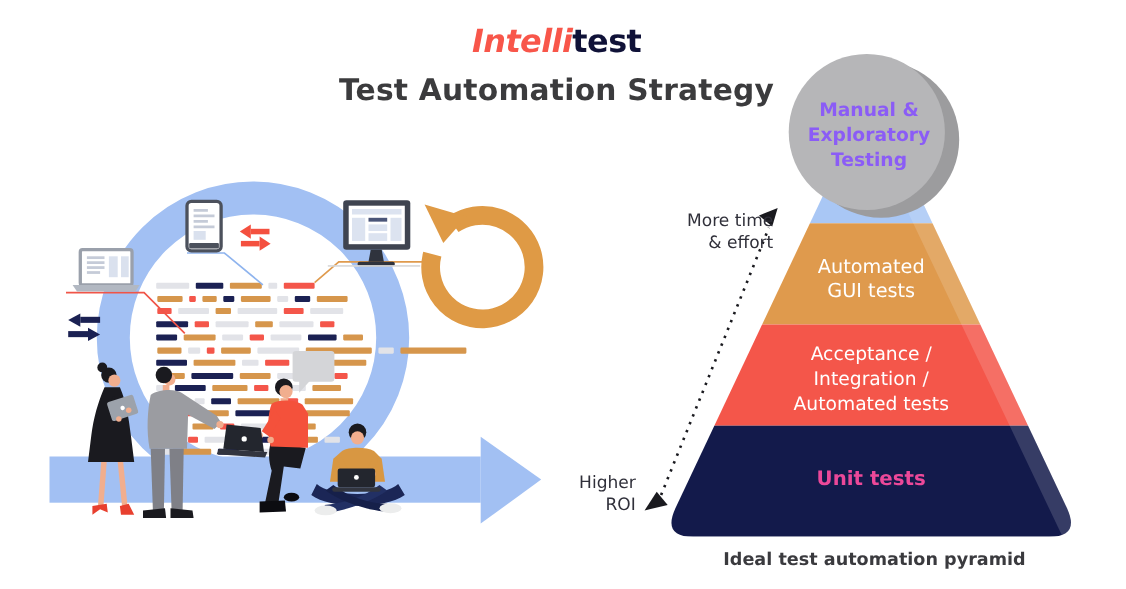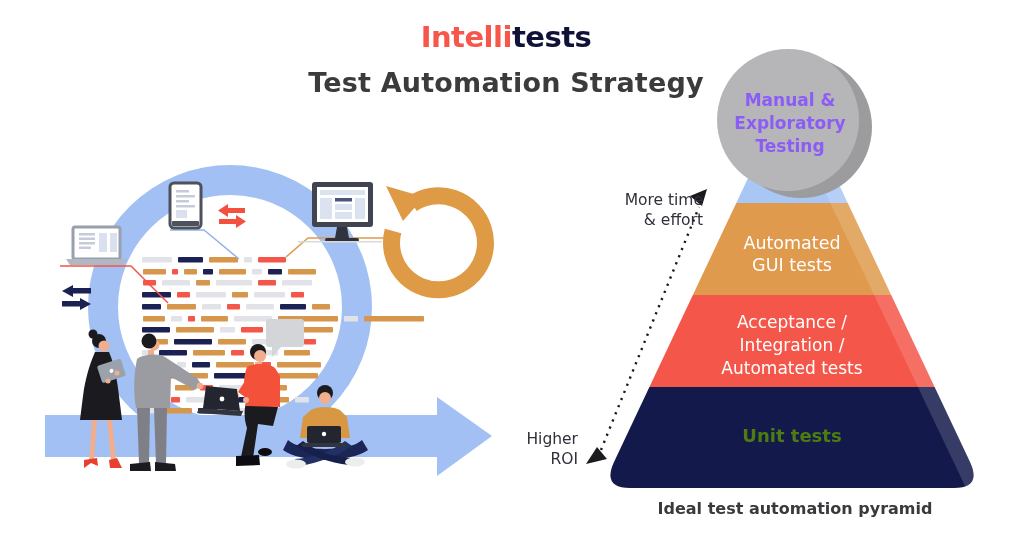--- a/index.html
+++ b/index.html
@@ -2,30 +2,30 @@
 <html><head>
 <meta charset="utf-8">
 <style>
   html,body{margin:0;padding:0;background:#fff;}
   .canvas{position:relative;width:1024px;height:535px;background:#fff;overflow:hidden;
           font-family:"DejaVu Sans",sans-serif;}
   .abs{position:absolute;}
   svg{position:absolute;left:0;top:0;}
   .header{left:-6px;top:0;width:1024px;text-align:center;}
   .logo{margin-top:21px;font-size:29px;font-weight:800;letter-spacing:-0.5px;line-height:32px;}
-  .logo .p1{color:#f8564a;}
+  .logo .p1{color:#f8564a;font-style:italic;}
   .logo .p2{color:#101238;}
   .title{margin-top:14px;font-size:27px;font-weight:700;color:#3b3b3d;letter-spacing:0.2px;}
   .circle-label{left:715px;top:89px;width:150px;text-align:center;color:#8b5cf6;
                 font-size:17px;line-height:23px;font-weight:600;}
   .gui-label{left:697px;top:233px;width:190px;text-align:center;color:#fff;
              font-size:17.5px;line-height:21.5px;font-weight:500;}
   .acc-label{left:692px;top:311px;width:200px;text-align:center;color:#fff;
              font-size:17px;line-height:23px;font-weight:500;}
-  .unit-label{left:697px;top:425px;width:190px;text-align:center;color:#4d7c0f;
+  .unit-label{left:697px;top:425px;width:190px;text-align:center;color:#ec4899;
               font-size:18px;font-weight:700;}
   .caption{left:637px;top:499px;width:316px;text-align:center;color:#3a3a3e;
            font-size:16px;font-weight:700;}
   .side-label{color:#30303a;font-size:15.5px;line-height:20px;font-weight:500;text-align:right;}
   .more-label{left:600px;top:190px;width:103px;}
   .roi-label{left:516px;top:429px;width:62px;}
 </style>
 </head>
 <body>
 
@@ -277,21 +277,21 @@
       <g>
         <line x1="601" y1="450" x2="699" y2="207" stroke="#1a1a1f" stroke-width="2.4" stroke-dasharray="2.2 5.5"></line>
         <polygon points="690,196 707,189 702,206" fill="#1a1a1f"></polygon>
         <polygon points="586,464 597,447 607,459" fill="#1a1a1f"></polygon>
       </g>
     </g>
   </svg>
 
   <div class="abs header">
     <div class="logo">
-      <span class="p1">Intelli</span><span class="p2">tests</span>
+      <span class="p1">Intelli</span><span class="p2">test</span>
     </div>
     <div class="title">Test Automation Strategy</div>
   </div>
 
   <div class="abs circle-label">
     <div>Manual &amp;</div>
     <div>Exploratory</div>
     <div>Testing</div>
   </div>
 

